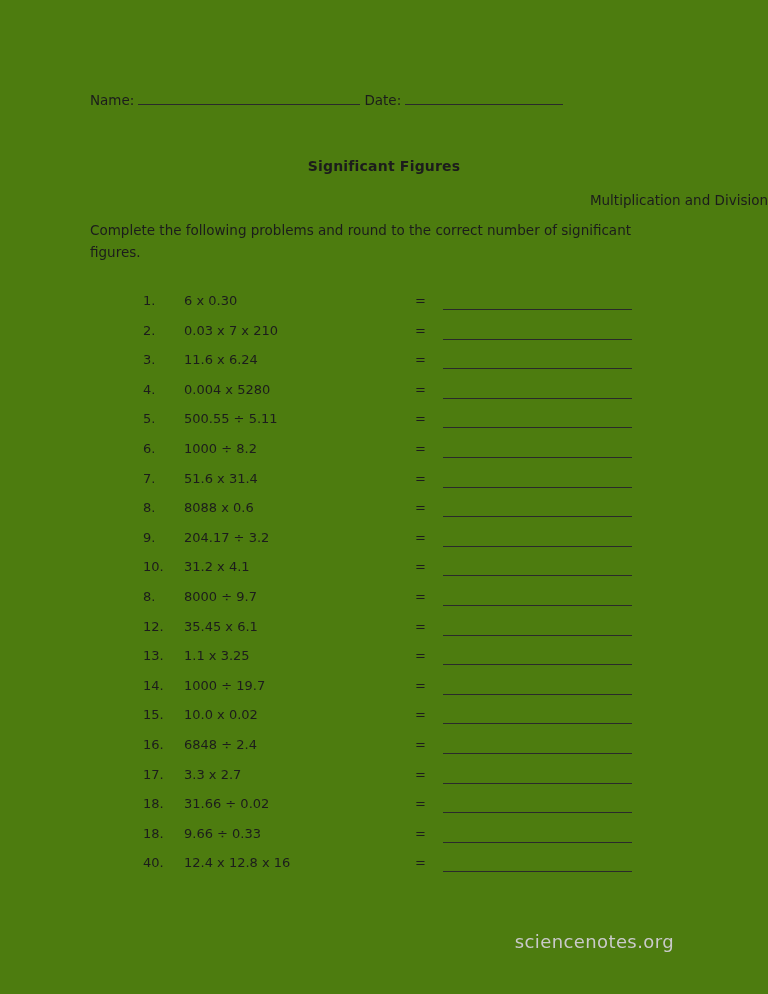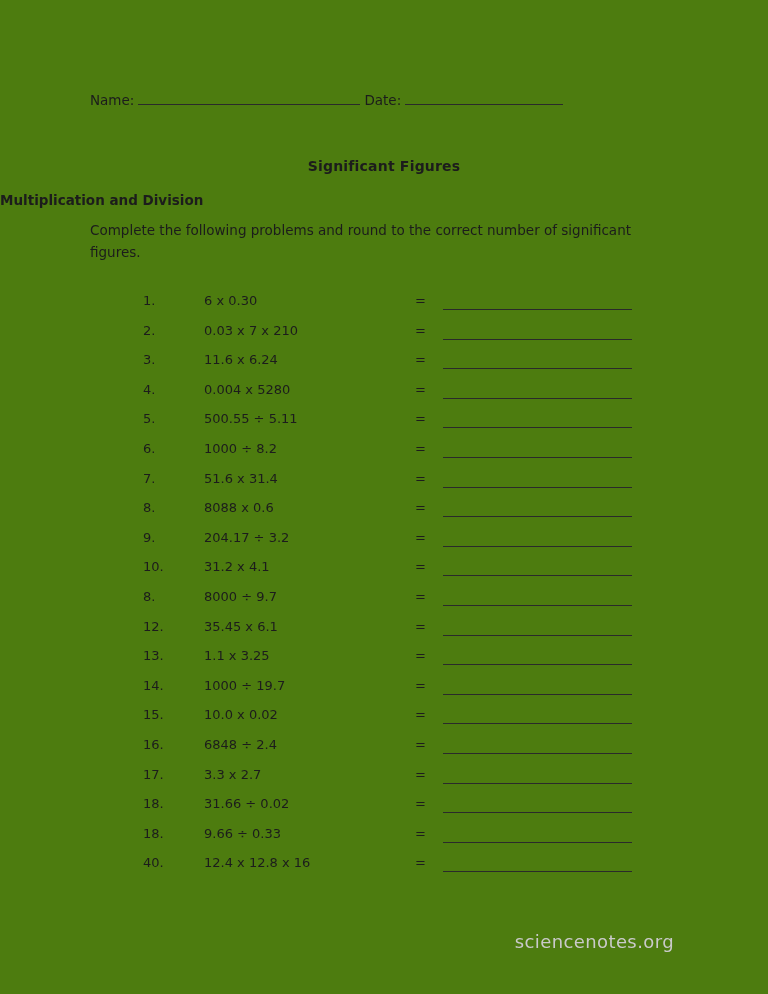--- a/index.html
+++ b/index.html
@@ -44,23 +44,23 @@
     text-align: center;
     font-size: 14px;
     font-weight: bold;
     letter-spacing: 0.2px;
   }
   .subtitle {
     position: absolute;
     top: 192px;
     left: 0;
     width: 768px;
-    text-align: left;
+    text-align: right;
     font-size: 13.5px;
-    font-weight: bold;
+    font-weight: normal;
   }
 
   
   .instructions {
     position: absolute;
     top: 219px;
     left: 90px;
     width: 545px;
     font-size: 13.5px;
     line-height: 22px;
@@ -78,21 +78,21 @@
     height: 29.6px;
     font-size: 13px;
   }
   .row .num {
     position: absolute;
     left: 143px;
     top: 3px;
   }
   .row .expr {
     position: absolute;
-    left: 204px;
+    left: 184px;
     top: 3px;
   }
   .row .eq {
     position: absolute;
     left: 415px;
     top: 3px;
   }
   .row .blank {
     position: absolute;
     left: 443px;

